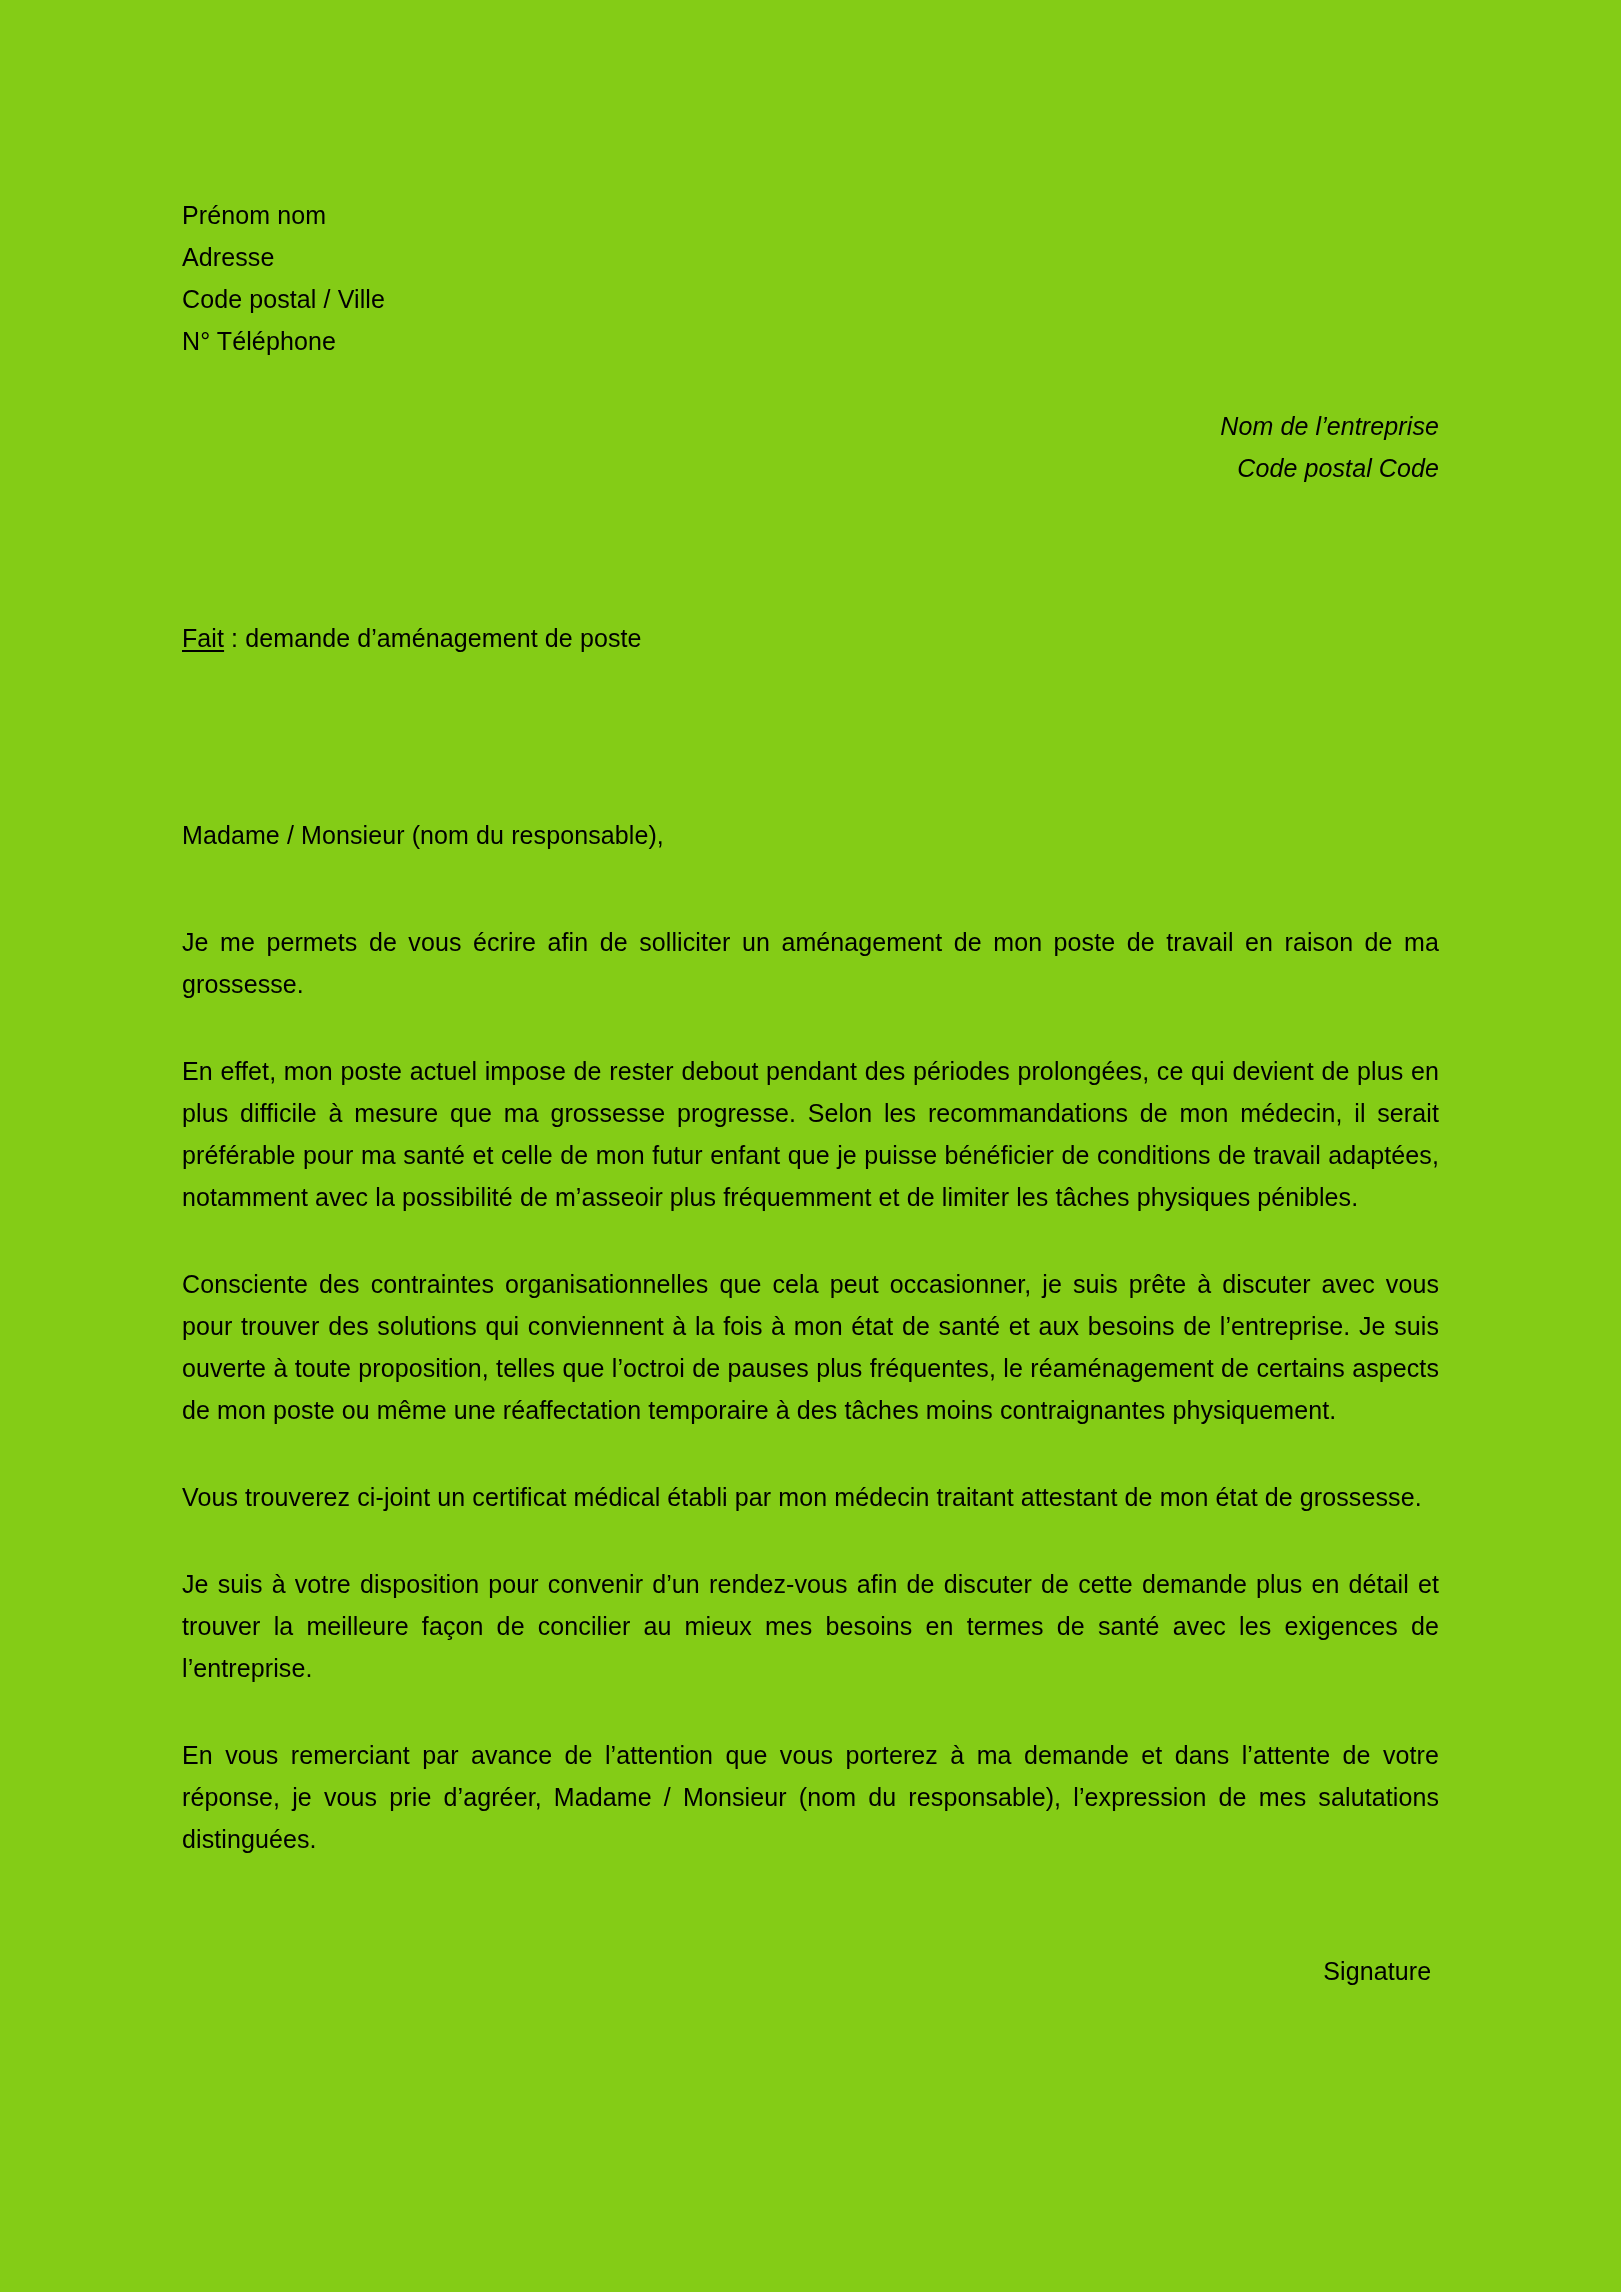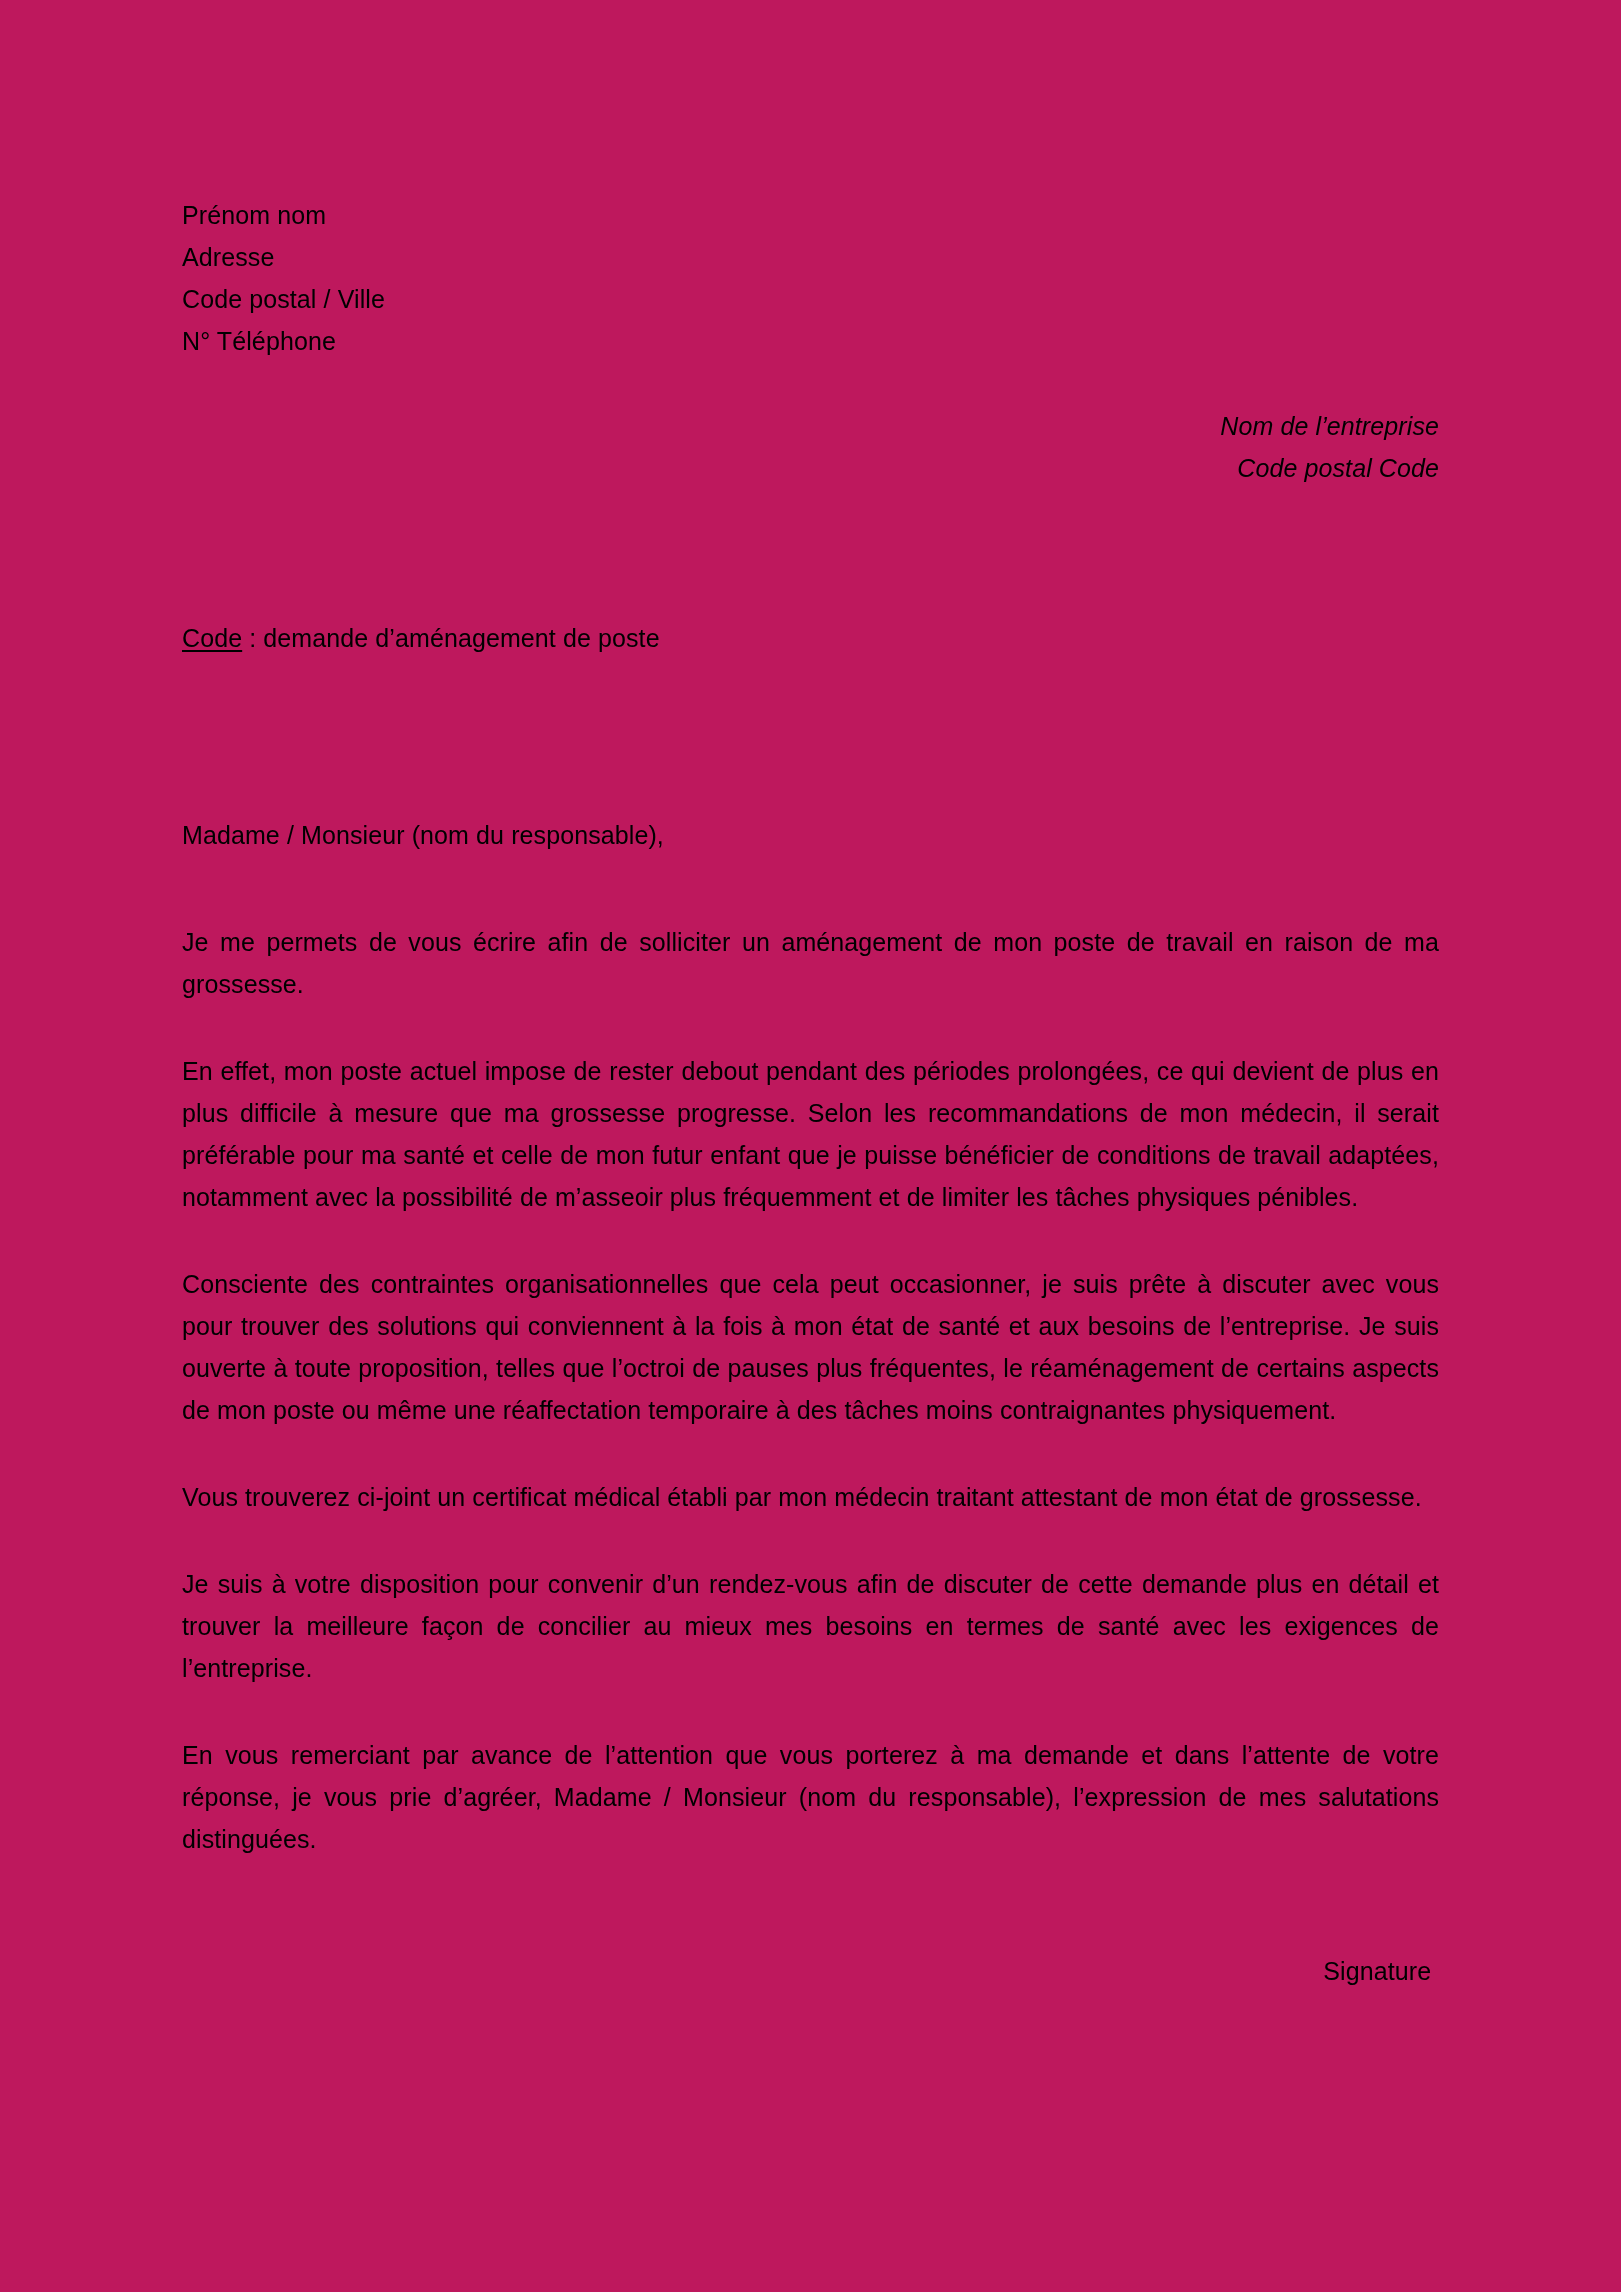--- a/index.html
+++ b/index.html
@@ -8,21 +8,21 @@
     background: #ffffff;
   }
   body {
     font-family: "Liberation Sans", sans-serif;
     color: #000000;
   }
   .page {
     position: relative;
     width: 1621px;
     height: 2293px;
-    background: #be185d;
+    background: #84cc16;
     margin: 0 auto;
     overflow: hidden;
     box-sizing: border-box;
   }
   .content {
     position: absolute;
     left: 182px;
     top: 0;
     width: 1257px;
   }
@@ -87,21 +87,21 @@
       <div class="line">N° Téléphone</div>
     </div>
 
     <div class="recipient-block">
       <div class="line">Nom de l’entreprise</div>
       <div class="line">Code postal Code</div>
     </div>
 
 
     <div class="subject-block">
-      <div class="line"><span class="subject-underline">Code</span><span> : demande d’aménagement de poste</span></div>
+      <div class="line"><span class="subject-underline">Fait</span><span> : demande d’aménagement de poste</span></div>
     </div>
 
     <div class="salutation-block">
       <div class="line">Madame / Monsieur (nom du responsable),</div>
     </div>
 
     <div class="body-block">
       <p class="para">Je me permets de vous écrire afin de solliciter un aménagement de mon poste de travail en raison de ma grossesse.</p>
       <p class="para">En effet, mon poste actuel impose de rester debout pendant des périodes prolongées, ce qui devient de plus en plus difficile à mesure que ma grossesse progresse. Selon les recommandations de mon médecin, il serait préférable pour ma santé et celle de mon futur enfant que je puisse bénéficier de conditions de travail adaptées, notamment avec la possibilité de m’asseoir plus fréquemment et de limiter les tâches physiques pénibles.</p>
       <p class="para">Consciente des contraintes organisationnelles que cela peut occasionner, je suis prête à discuter avec vous pour trouver des solutions qui conviennent à la fois à mon état de santé et aux besoins de l’entreprise. Je suis ouverte à toute proposition, telles que l’octroi de pauses plus fréquentes, le réaménagement de certains aspects de mon poste ou même une réaffectation temporaire à des tâches moins contraignantes physiquement.</p>

